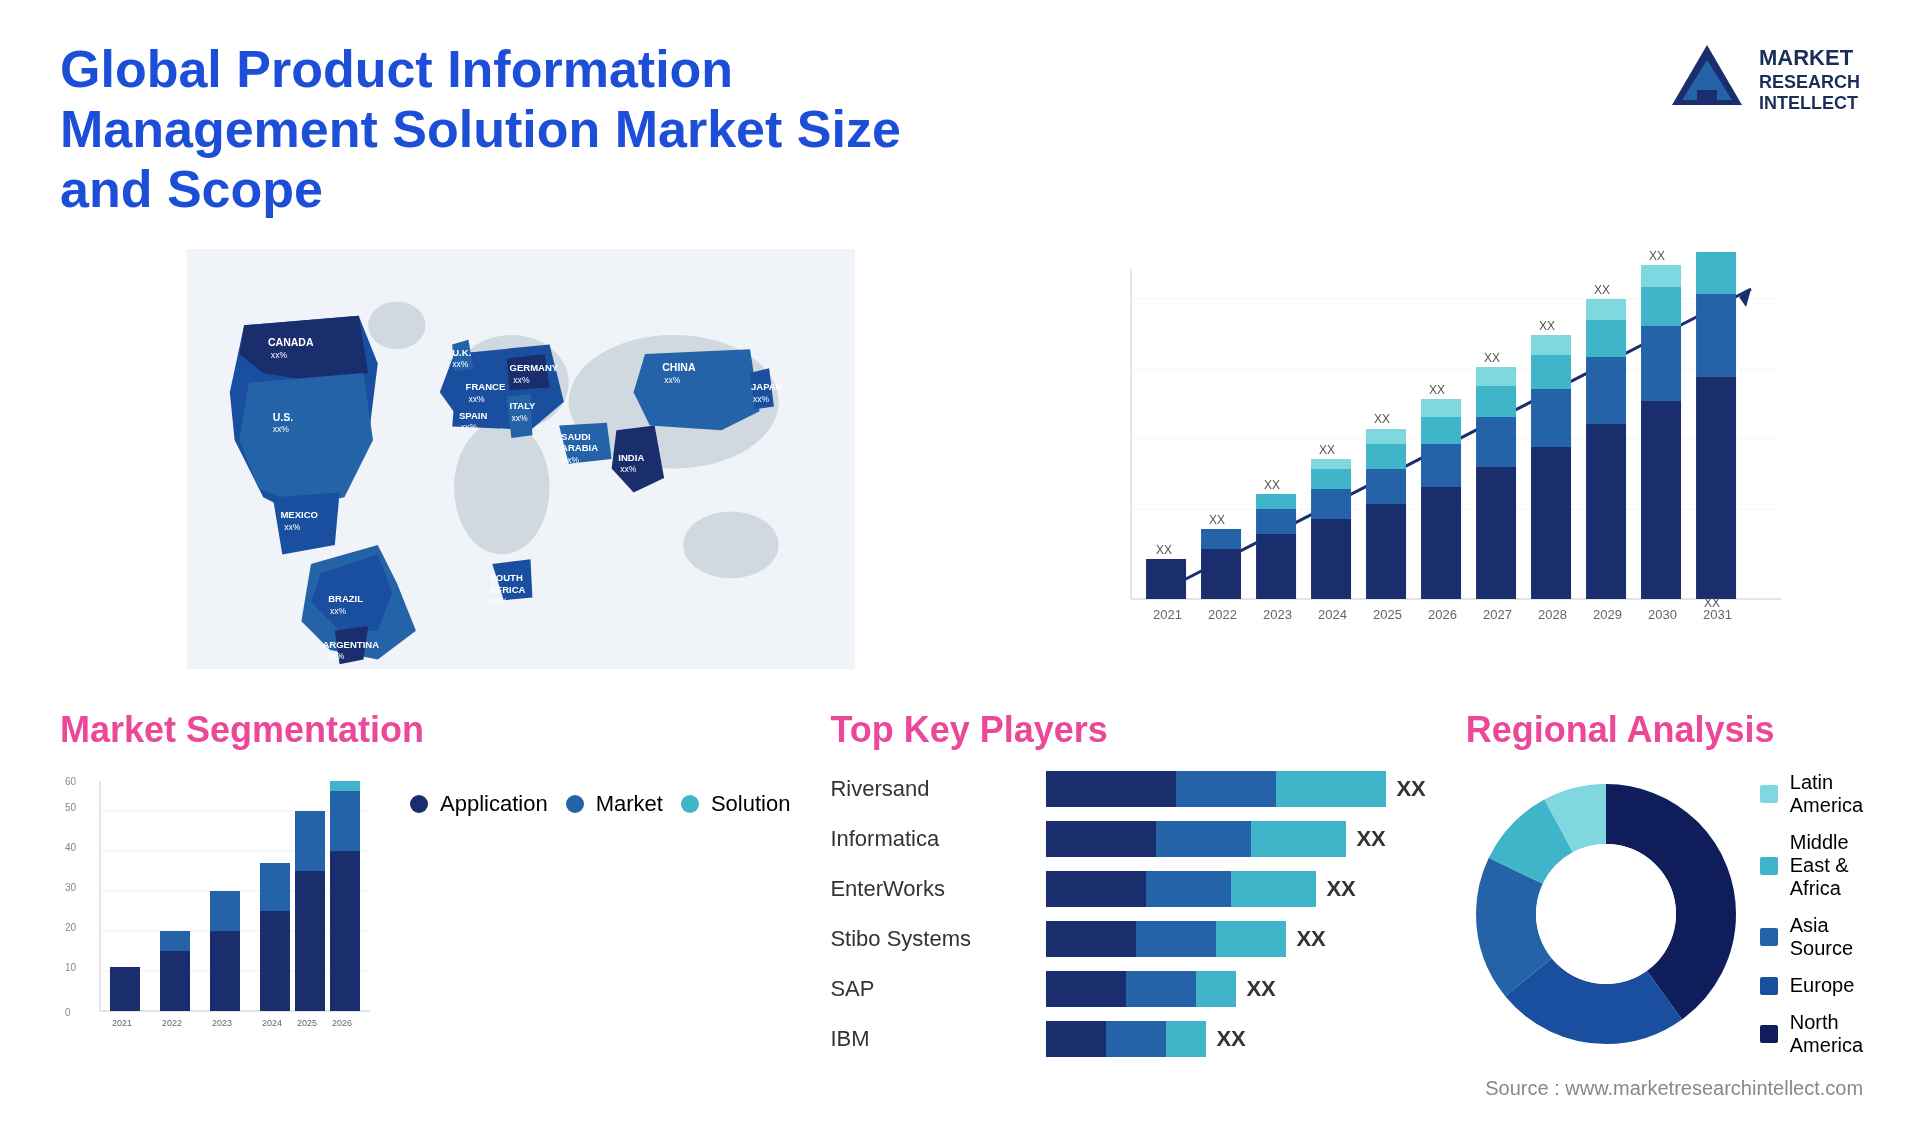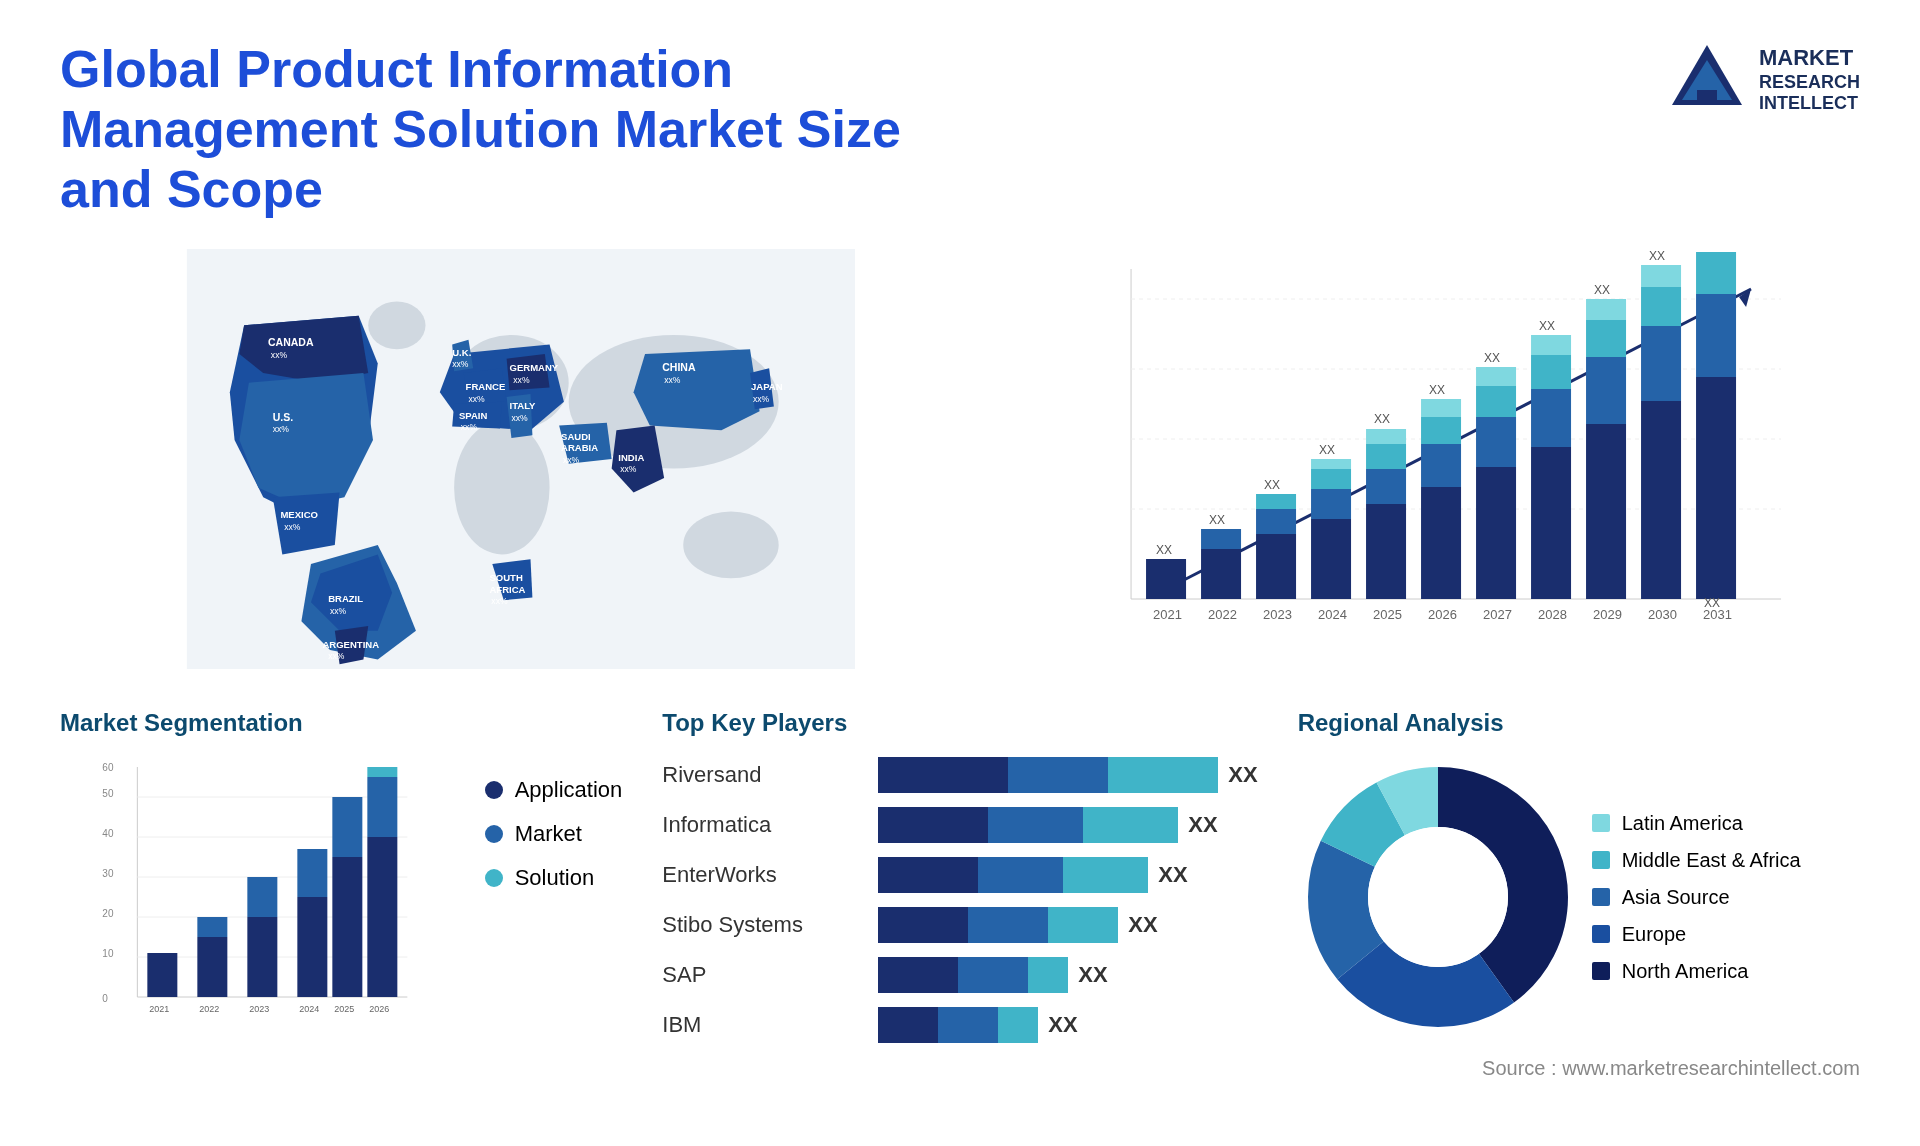--- a/index.html
+++ b/index.html
@@ -76,23 +76,23 @@
       flex: 1;
     }
     .players-container {
       flex: 1;
     }
     .regional-container {
       flex: 1;
     }
 
     .section-title {
-      font-size: 24px;
+      font-size: 36px;
       font-weight: 700;
-      color: #0c4a6e;
+      color: #ec4899;
       margin-bottom: 20px;
     }
 
     
     .world-map {
       width: 100%;
       height: 100%;
     }
 
     
@@ -100,21 +100,20 @@
       display: flex;
       gap: 30px;
       align-items: flex-start;
     }
     .seg-chart {
       flex: 1;
       height: 280px;
     }
     .seg-legend {
       display: flex;
-      flex-direction: column;
       gap: 18px;
       padding-top: 20px;
     }
     .legend-item {
       display: flex;
       align-items: center;
       gap: 12px;
       font-size: 22px;
     }
     .legend-dot {

